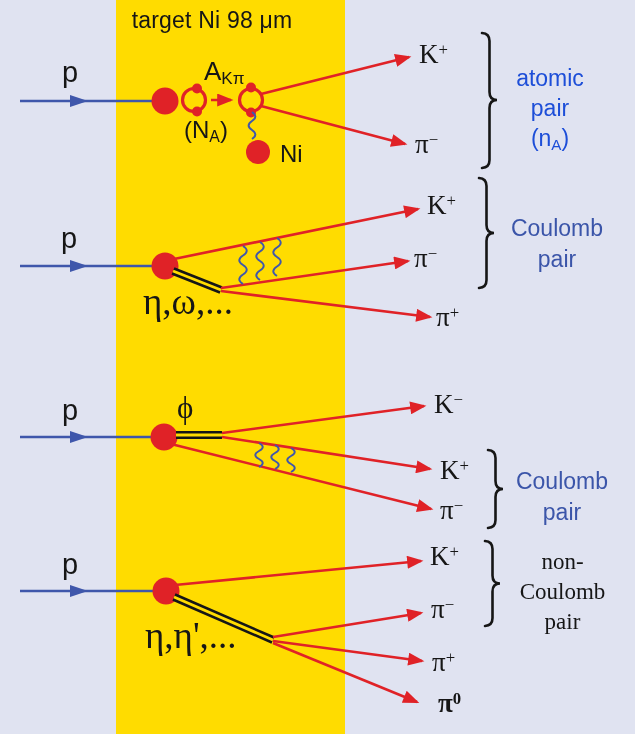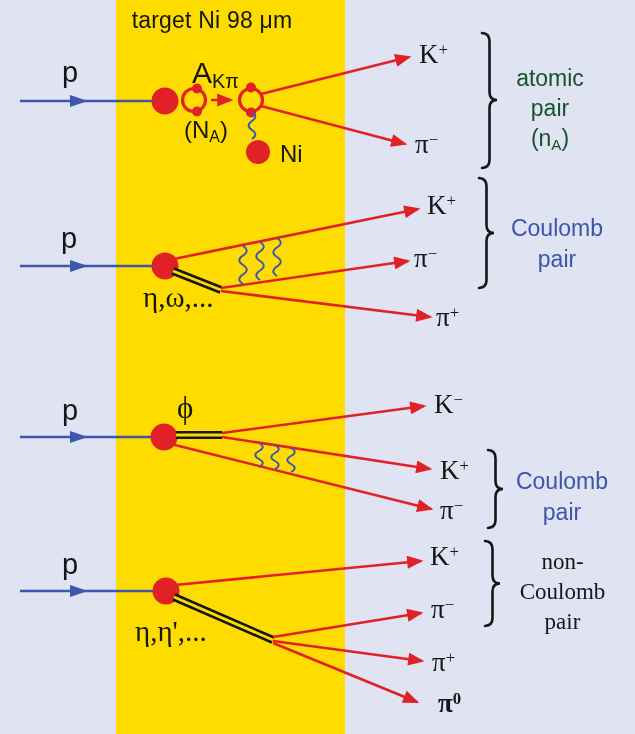--- a/index.html
+++ b/index.html
@@ -19,28 +19,28 @@
   .title{font-size:23px;letter-spacing:.2px;text-align:center;}
   .p{font-size:29px;}
   .sans24{font-size:24px;}
   .plabel{
     font-family:"Liberation Serif","DejaVu Serif",serif;
     font-size:27px;
   }
   .plabel sup{font-size:.62em;vertical-align:.5em;line-height:0;}
   .decay{
     font-family:"Liberation Serif","DejaVu Serif",serif;
-    font-size:29px;
+    font-size:37px;
   }
   .phi{font-size:31px;}
   sub.small{font-size:.66em;vertical-align:-.25em;line-height:0;}
   .bracetext{
     text-align:center;font-size:23px;line-height:30px;
   }
-  .red{color:#14532d;}
+  .red{color:#1d4ed8;}
   .blue{color:#3b55a9;}
 </style>
 </head>
 <body>
 
 <div id="stage">
   <div id="band"></div>
 
   <svg id="gfx" width="635" height="734" viewBox="0 0 635 734">
     <defs>
@@ -115,21 +115,21 @@
       <line x1="273" y1="637" x2="421" y2="613" stroke="#e02227" stroke-width="2.6" marker-end="url(#ra)"></line>
       <line x1="273" y1="641" x2="422" y2="661" stroke="#e02227" stroke-width="2.6" marker-end="url(#ra)"></line>
       <line x1="273" y1="643" x2="417" y2="702" stroke="#e02227" stroke-width="2.6" marker-end="url(#ra)"></line>
       <path d="M485,541 Q492.5,541.5 492.5,549 L492.5,575.5 Q492.5,583.5 500,583.5 Q492.5,583.5 492.5,591.5 L492.5,618 Q492.5,625.5 485,626" fill="none" stroke="#161616" stroke-width="2.6" stroke-linecap="round"></path>
     </g>
   </svg>
 
   <div class="lbl title" style="left:116px;top:9px;width:192px;">target Ni 98 μm</div>
 
   <div class="lbl p" style="left:62px;top:58px;">p</div>
-  <div class="lbl" style="left:192px;top:58px;font-size:30px;"><span>A</span><sub class="small">Kπ</sub></div>
+  <div class="lbl" style="left:204px;top:58px;font-size:26px;"><span>A</span><sub class="small">Kπ</sub></div>
   <div class="lbl sans24" style="left:184px;top:118px;"><span>(N</span><sub class="small">A</sub><span>)</span></div>
   <div class="lbl sans24" style="left:280px;top:142px;">Ni</div>
   <div class="lbl plabel" style="left:419px;top:41px;"><span>K</span><sup>+</sup></div>
   <div class="lbl plabel" style="left:415px;top:131px;"><span>π</span><sup>−</sup></div>
   <div class="lbl bracetext red" style="left:500px;top:63px;width:100px;">
     <div>atomic</div>
     <div>pair</div>
     <div><span>(n</span><sub class="small">A</sub><span>)</span></div>
   </div>
 
@@ -147,21 +147,21 @@
   <div class="lbl decay phi" style="left:177px;top:392px;">ϕ</div>
   <div class="lbl plabel" style="left:434px;top:391px;"><span>K</span><sup>−</sup></div>
   <div class="lbl plabel" style="left:440px;top:457px;"><span>K</span><sup>+</sup></div>
   <div class="lbl plabel" style="left:440px;top:497px;"><span>π</span><sup>−</sup></div>
   <div class="lbl bracetext blue" style="left:507px;top:466px;width:110px;line-height:31px;">
     <div>Coulomb</div>
     <div>pair</div>
   </div>
 
   <div class="lbl p" style="left:62px;top:550px;">p</div>
-  <div class="lbl decay" style="left:135px;top:617px;">η,η',...</div>
+  <div class="lbl decay" style="left:145px;top:617px;">η,η',...</div>
   <div class="lbl plabel" style="left:430px;top:543px;"><span>K</span><sup>+</sup></div>
   <div class="lbl plabel" style="left:431px;top:596px;"><span>π</span><sup>−</sup></div>
   <div class="lbl plabel" style="left:432px;top:649px;"><span>π</span><sup>+</sup></div>
   <div class="lbl plabel" style="left:438px;top:690px;font-weight:bold;"><span>π</span><sup>0</sup></div>
   <div class="lbl bracetext" style="left:505px;top:547px;width:115px;font-family:Liberation Serif, serif;">
     <div>non-</div>
     <div>Coulomb</div>
     <div>pair</div>
   </div>
 </div>

